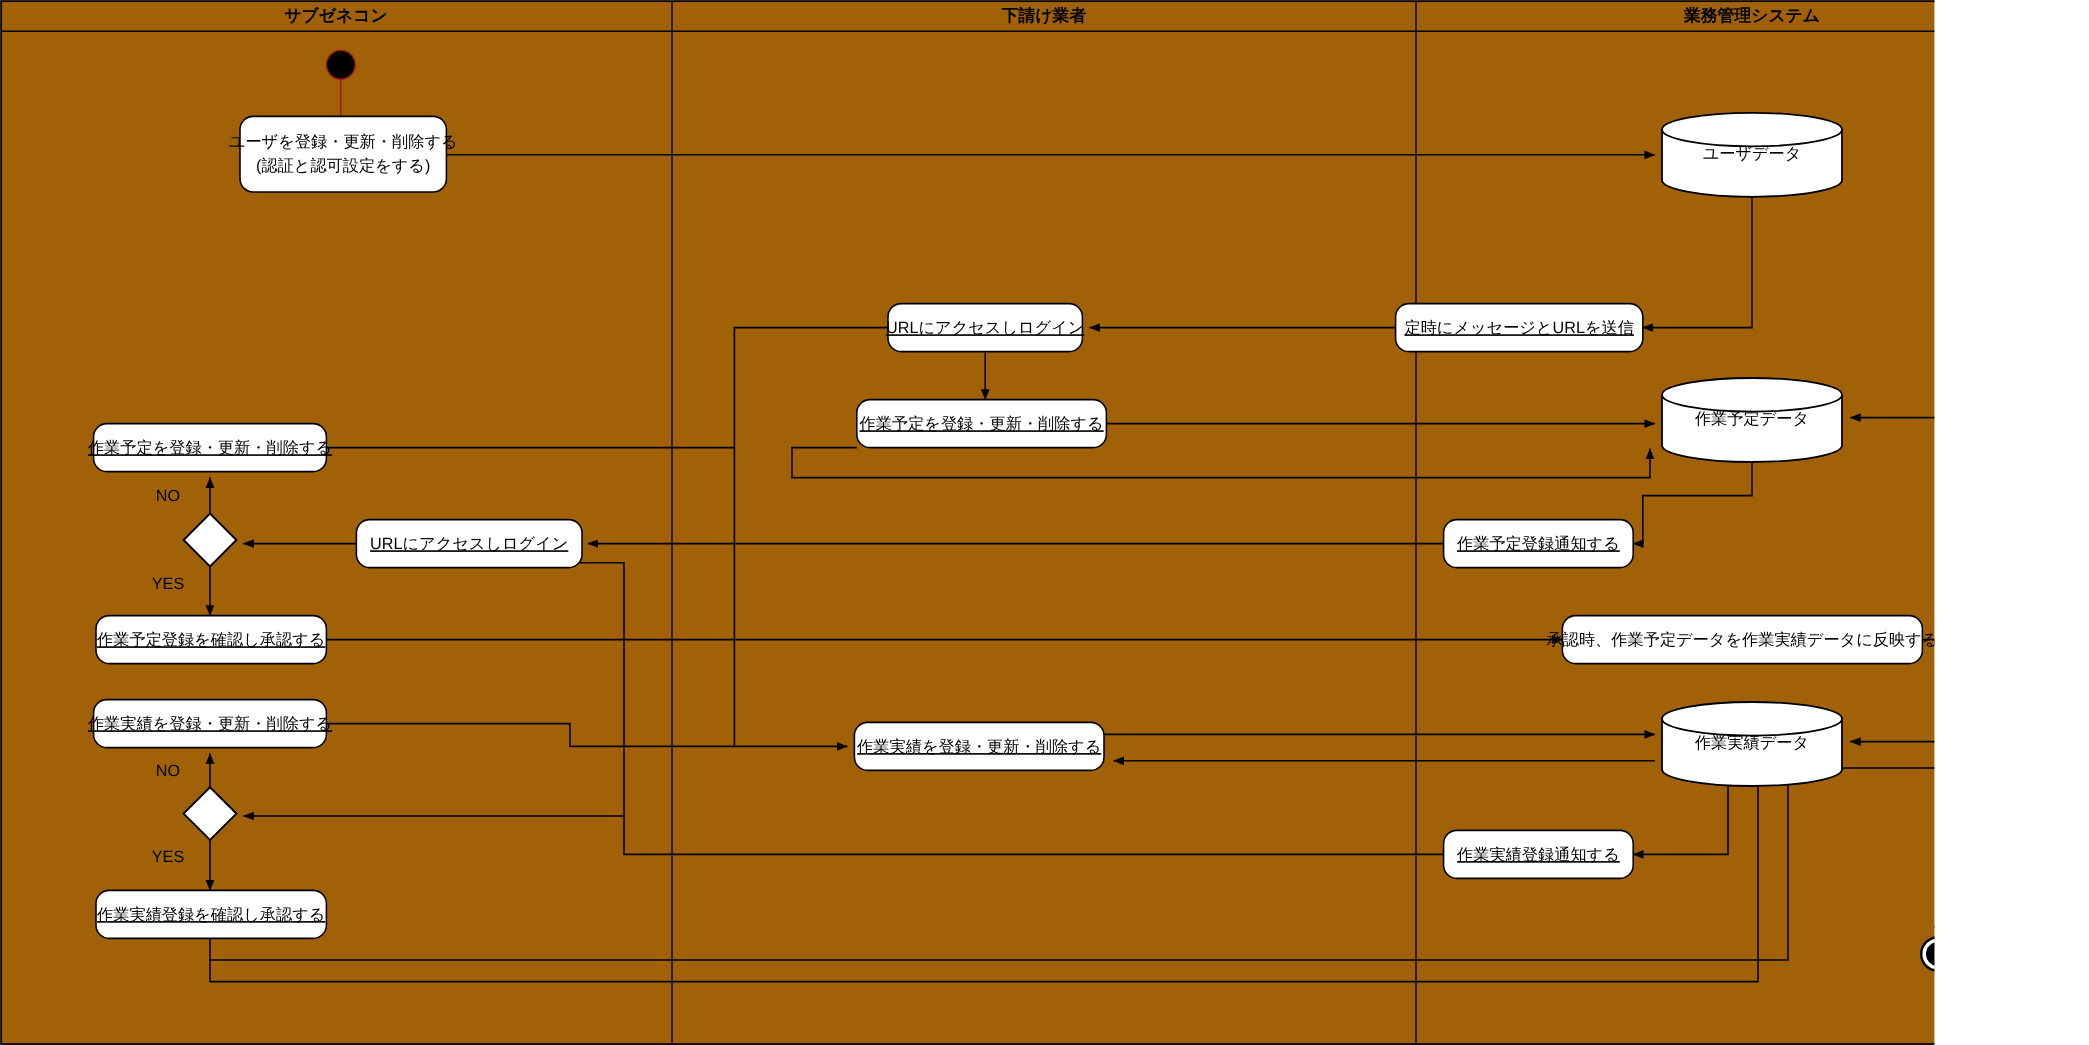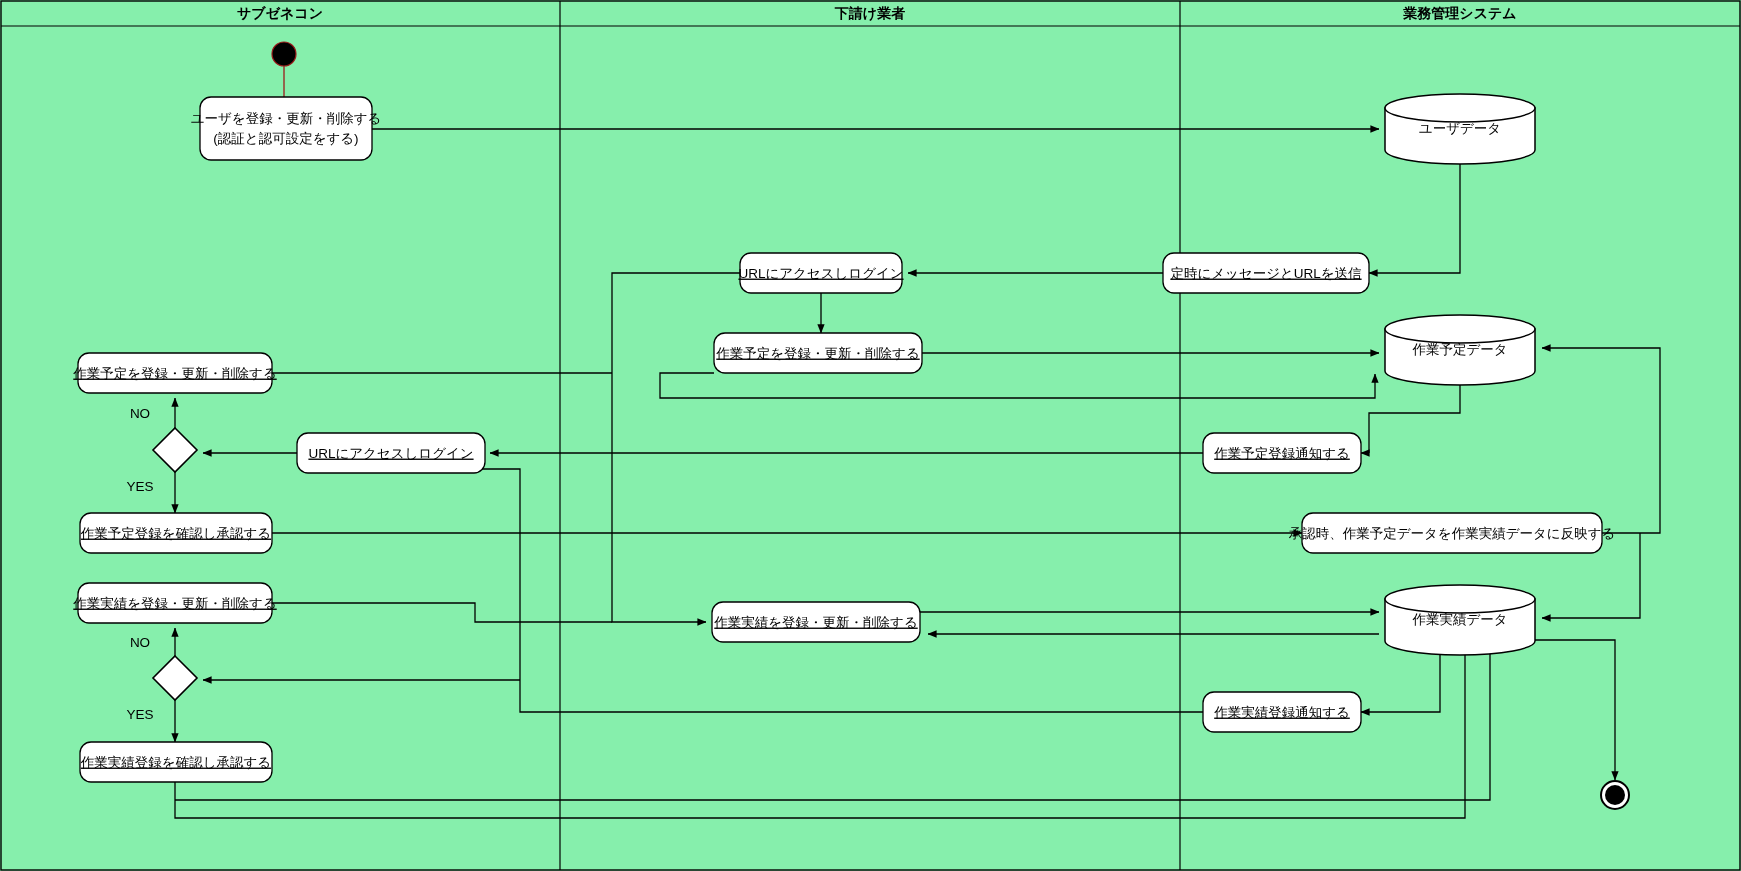--- a/index.html
+++ b/index.html
@@ -5,23 +5,23 @@
   html, body {
     margin: 0;
     padding: 0;
     background: #ffffff;
   }
   body {
     font-family: "Liberation Sans", "DejaVu Sans", sans-serif;
   }
   #diagram-root {
     position: relative;
-    width: 1741px;
+    width: 1612px;
     height: 871px;
-    background: #86efac;
+    background: #a16207;
     overflow: hidden;
   }
   svg#flow {
     position: absolute;
     left: 0;
     top: 0;
     width: 1741px;
     height: 871px;
     display: block;
   }

